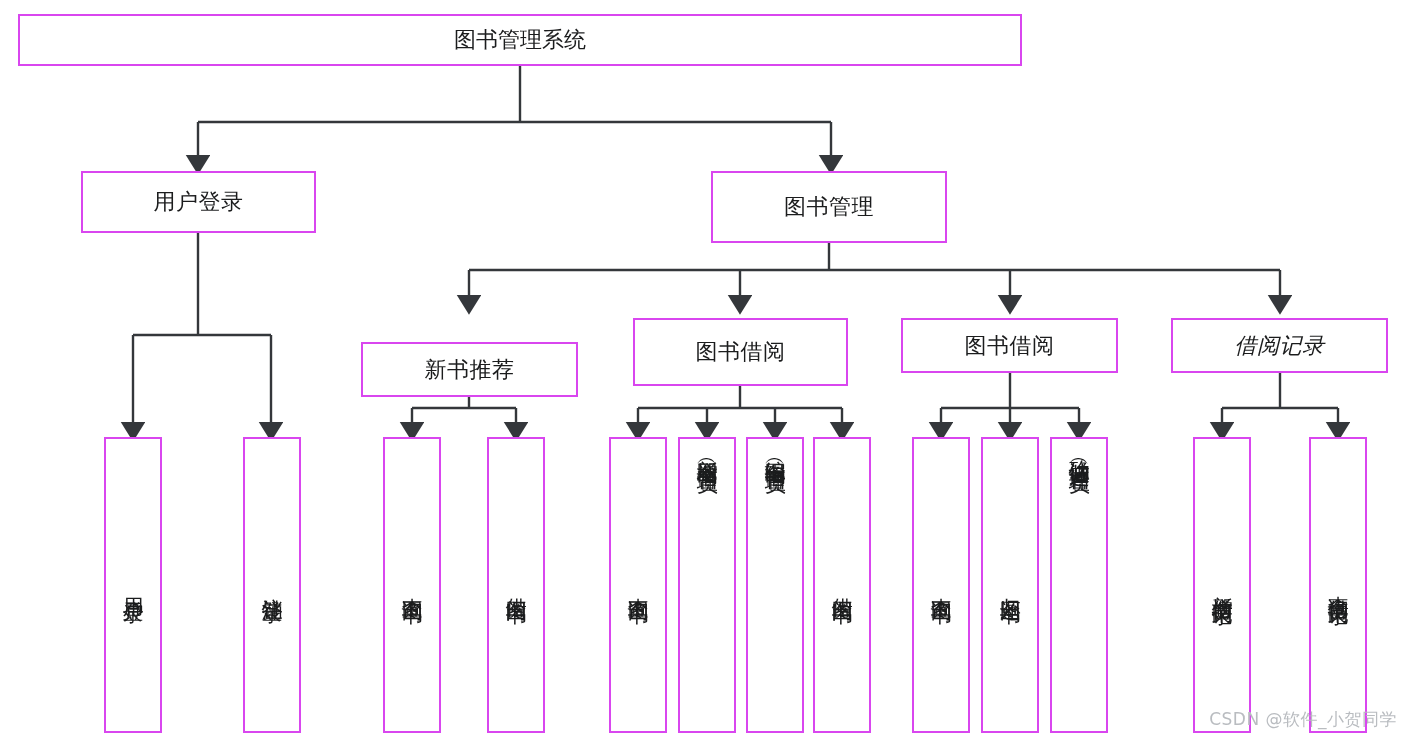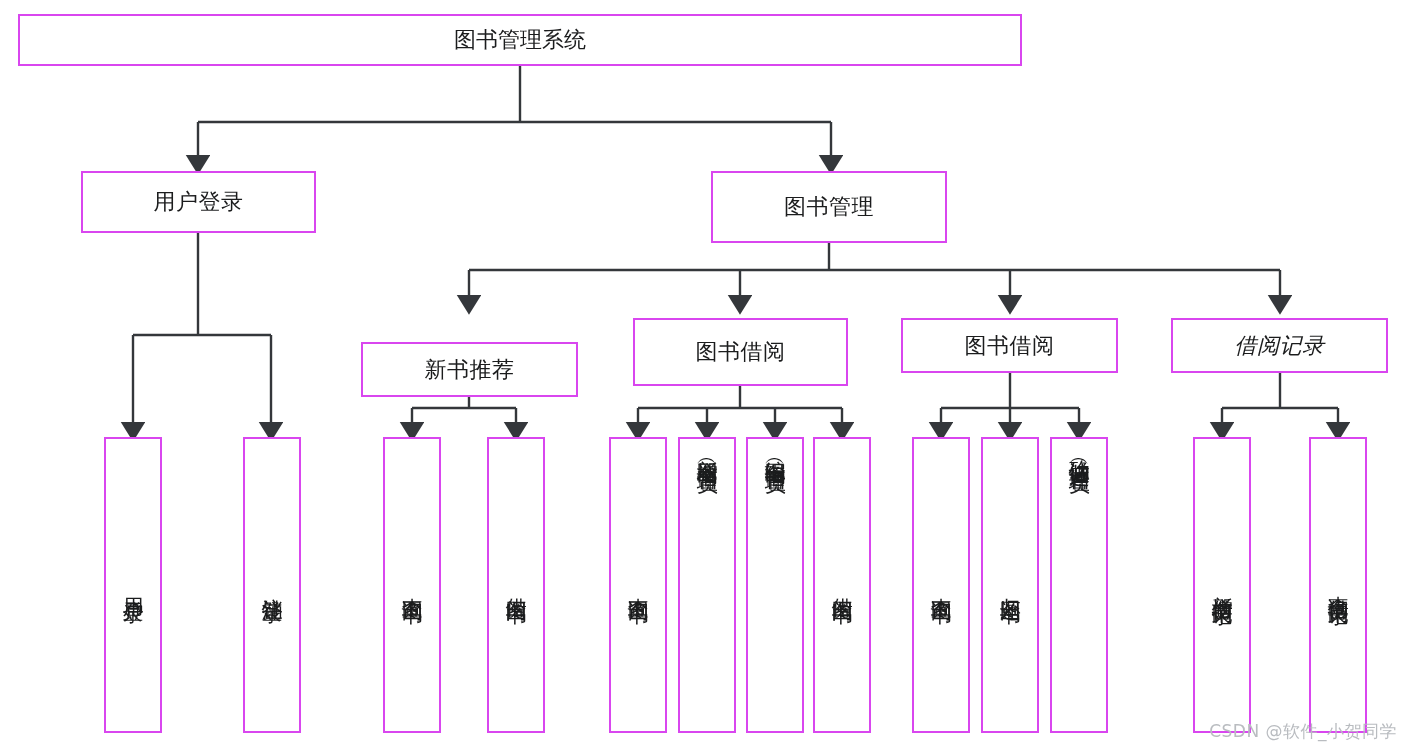--- a/index.html
+++ b/index.html
@@ -55,21 +55,21 @@
     white-space: nowrap;
     color: #1b1c1d;
   }
   .leaf.center {
     align-items: center;
     padding-top: 0;
   }
   #watermark {
     position: absolute;
     right: 8px;
-    bottom: 4px;
+    bottom: 16px;
     font-size: 17px;
     color: #b9bcc0;
     letter-spacing: 0.5px;
     white-space: nowrap;
     pointer-events: none;
   }
 </style>
 </head>
 <body>
 

